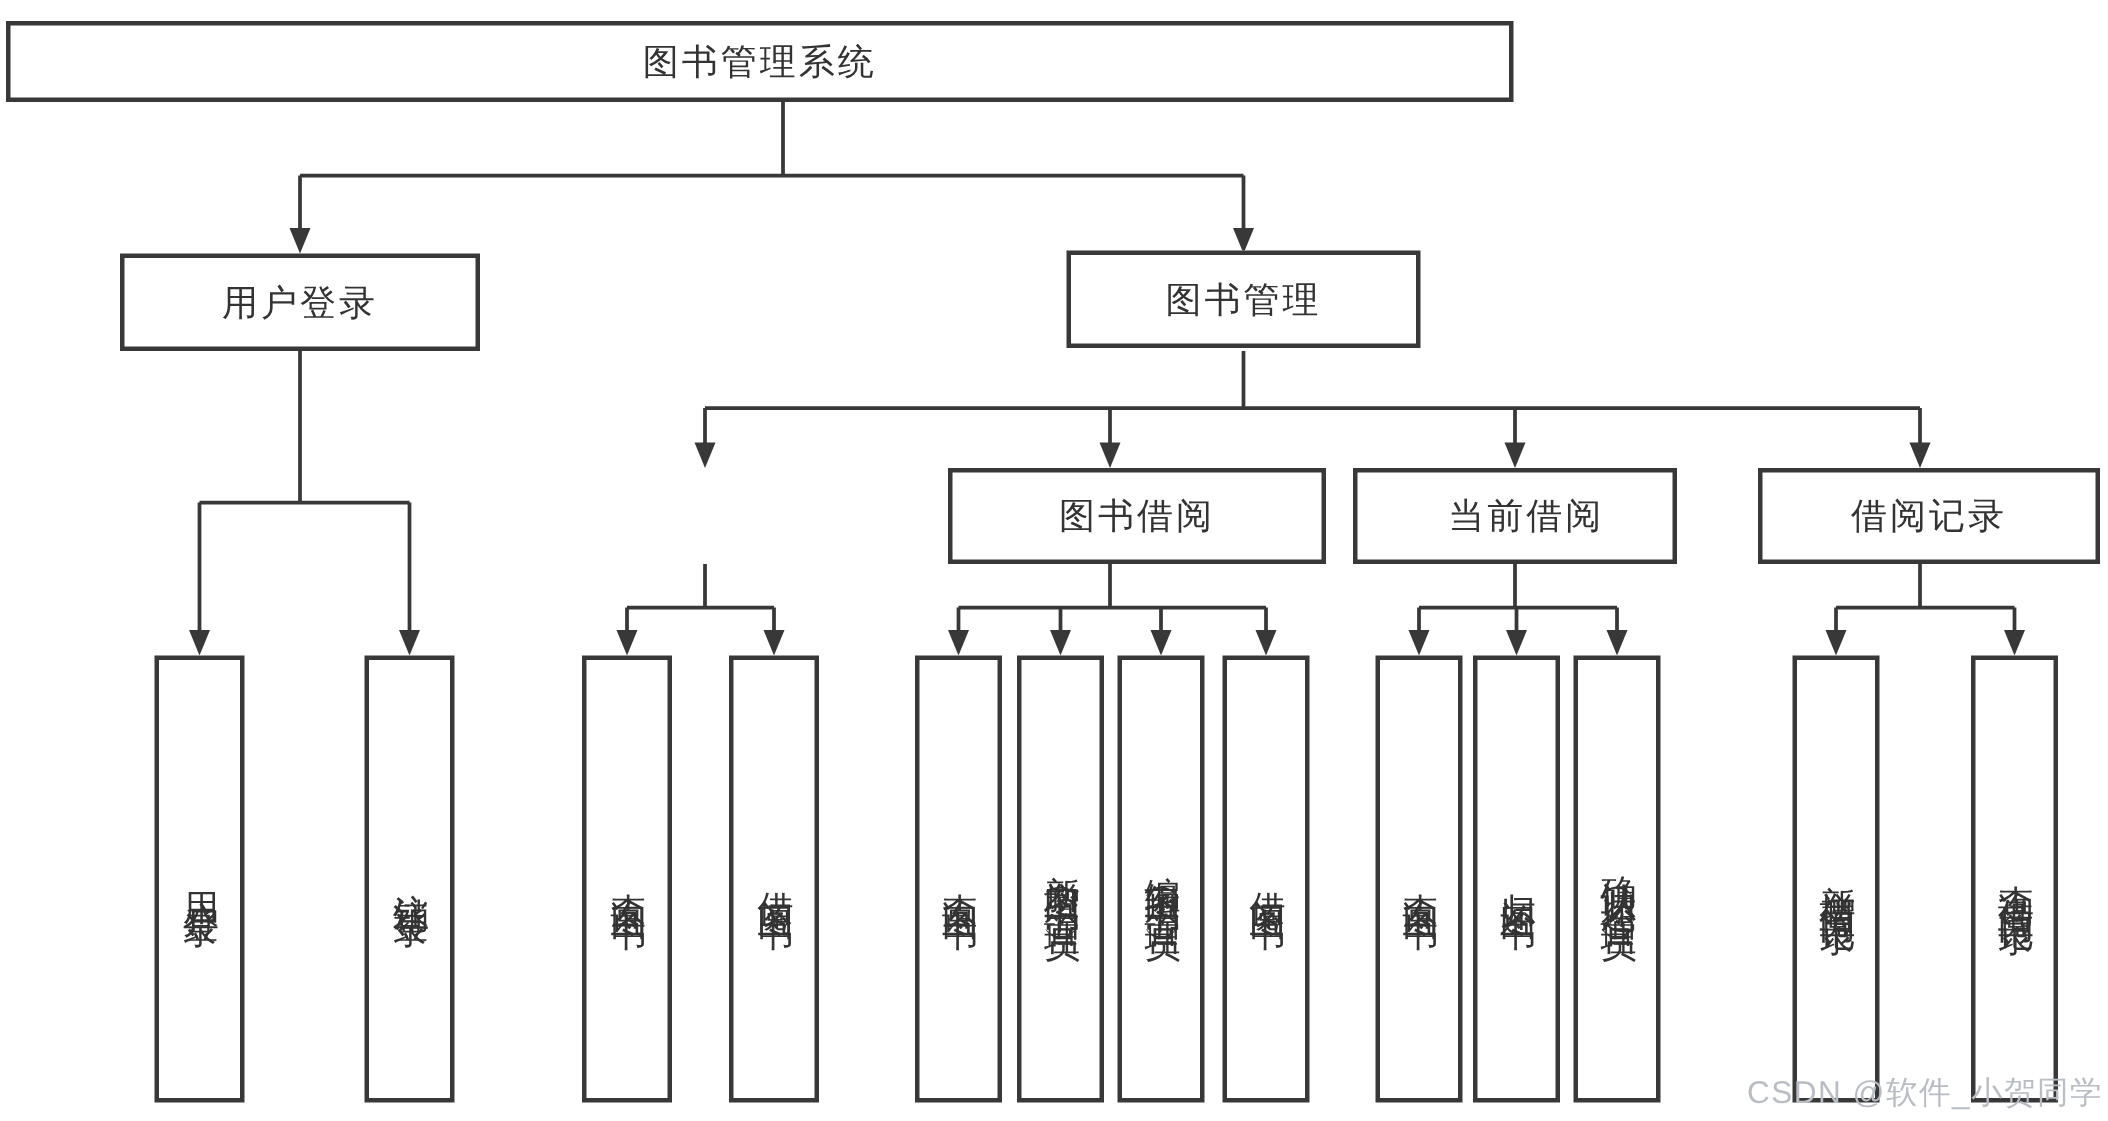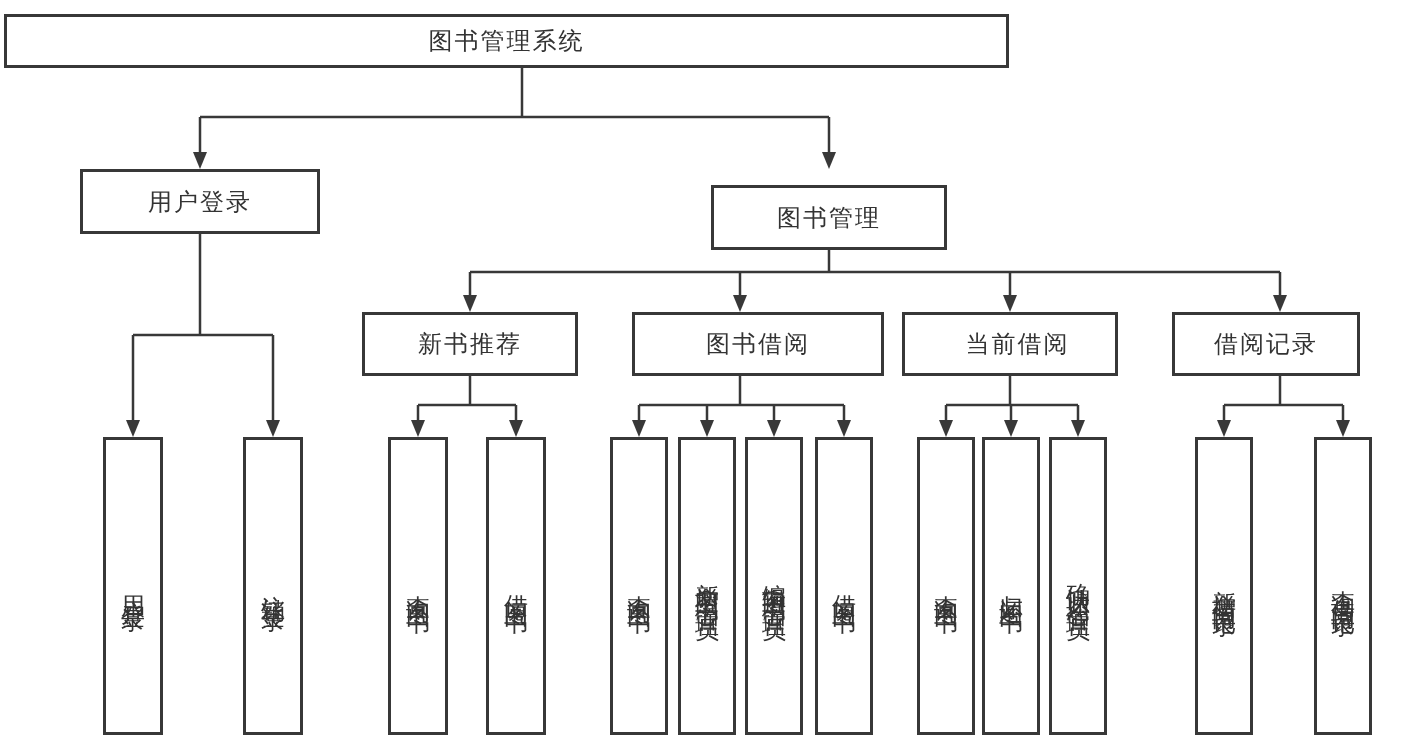--- a/index.html
+++ b/index.html
@@ -101,39 +101,39 @@
 
       <path d="M1280 376 V405 M1224 405 H1343 M1224 405 V421 M1343 405 V421"></path>
       <polygon points="1217,420 1231,420 1224,437"></polygon>
       <polygon points="1336,420 1350,420 1343,437"></polygon>
     </g>
   </svg>
 
   <div class="box h" style="left:4px; top:14px; width:1005px; height:54px;">图书管理系统</div>
 
   <div class="box h" style="left:80px; top:169px; width:240px; height:65px;">用户登录</div>
-  <div class="box h" style="left:711px; top:185px; width:236px; height:65px;text-align:right;">图书管理</div>
+  <div class="box h" style="left:711px; top:167px; width:236px; height:65px;text-align:right;">图书管理</div>
 
-  <div class="box h" style="left:362px; top:312px; width:216px; height:64px;">新书推荐</div>
   <div class="box h" style="left:632px; top:312px; width:252px; height:64px;">图书借阅</div>
   <div class="box h" style="left:902px; top:312px; width:216px; height:64px;padding-left:15px;">当前借阅</div>
-  <div class="box h" style="left:1172px; top:312px; width:188px; height:64px;">借阅记录</div>
+  <div class="box h" style="left:1172px; top:312px; width:228px; height:64px;">借阅记录</div>
 
   <div class="box v" style="left:103px; top:437px; width:60px; height:298px;">用户登录</div>
   <div class="box v" style="left:243px; top:437px; width:60px; height:298px;">注销登录</div>
 
   <div class="box v" style="left:388px; top:437px; width:60px; height:298px;">查询图书</div>
   <div class="box v" style="left:486px; top:437px; width:60px; height:298px;">借阅图书</div>
 
   <div class="box v" style="left:610px; top:437px; width:58px; height:298px;">查询图书</div>
   <div class="box v" style="left:678px; top:437px; width:58px; height:298px;">新增图书（管理员）</div>
   <div class="box v" style="left:745px; top:437px; width:58px; height:298px;">编辑图书（管理员）</div>
   <div class="box v" style="left:815px; top:437px; width:58px; height:298px;">借阅图书</div>
 
   <div class="box v" style="left:917px; top:437px; width:58px; height:298px;">查询图书</div>
   <div class="box v" style="left:982px; top:437px; width:58px; height:298px;">归还图书</div>
   <div class="box v" style="left:1049px; top:437px; width:58px; height:298px;">确认归还（管理员）</div>
 
   <div class="box v" style="left:1195px; top:437px; width:58px; height:298px;">新增借阅记录</div>
   <div class="box v" style="left:1314px; top:437px; width:58px; height:298px;">查询借阅记录</div>
 
+  <div class="watermark">CSDN @软件_小贺同学</div>
 
 </div>
 
 </body></html>

